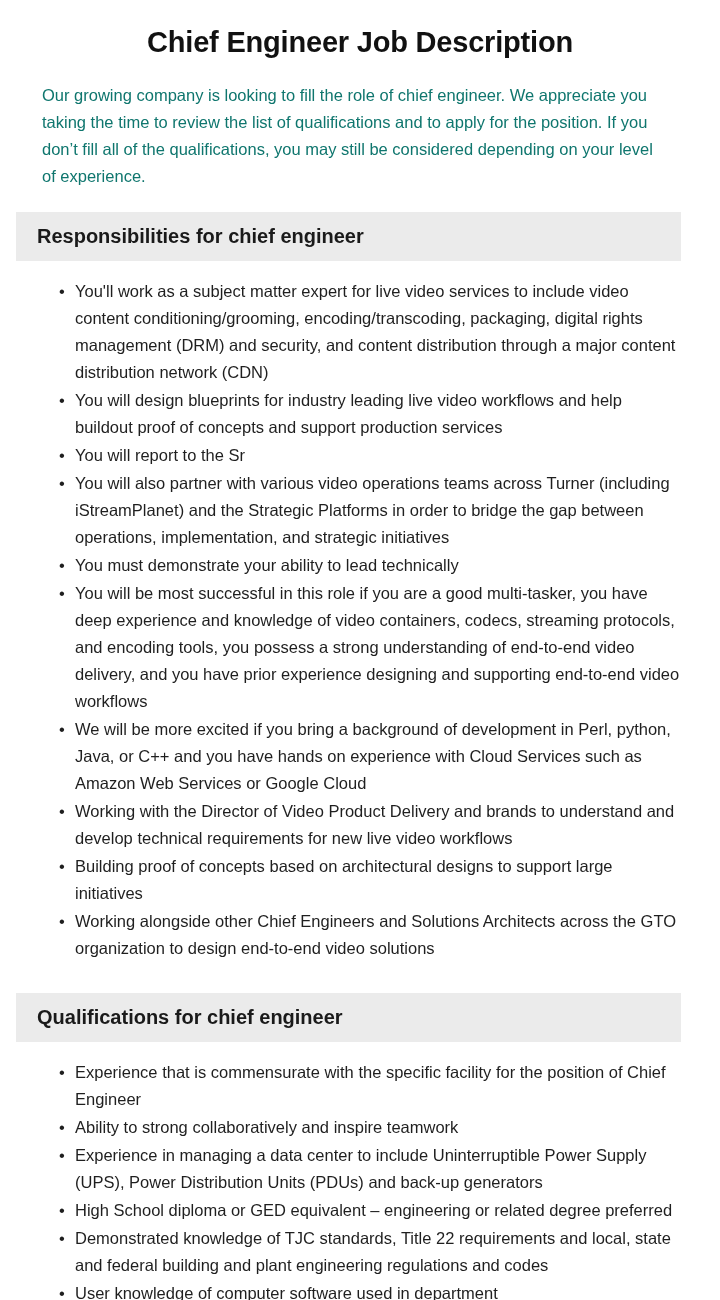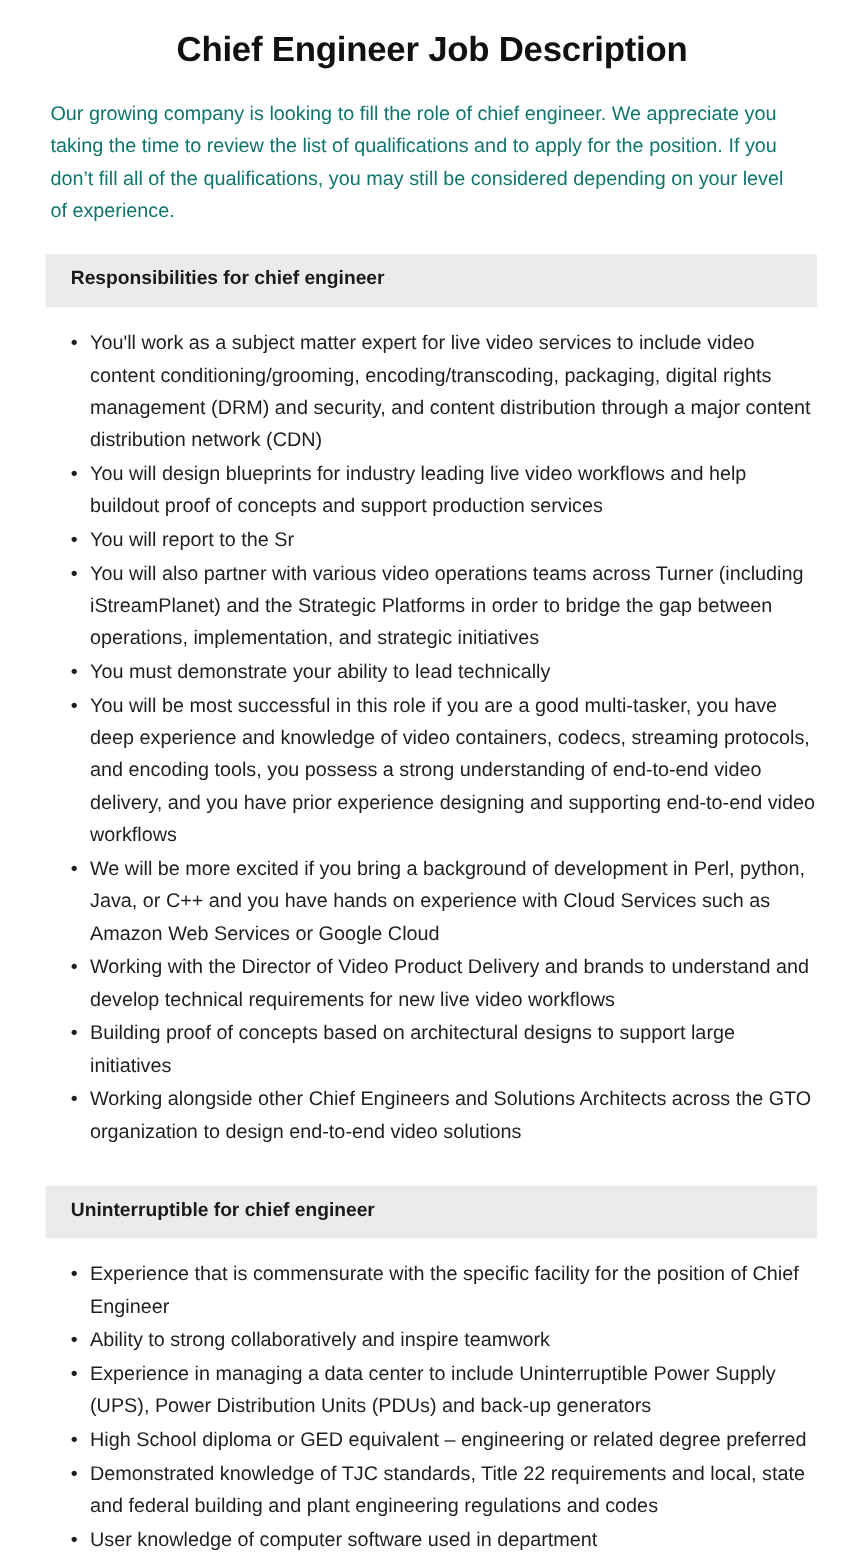--- a/index.html
+++ b/index.html
@@ -42,23 +42,23 @@
     max-width: 672px;
     box-sizing: border-box;
   }
 
   .section {
     margin-top: 22px;
   }
 
   .section-header {
     background: #ebebeb;
-    margin: 0 23px 0 22px;
+    margin: 0 23px 0 0;
     padding: 11px 0 12px 21px;
-    font-size: 16px;
+    font-size: 20px;
     font-weight: bold;
     color: #1a1a1a;
     line-height: 1.3;
     box-sizing: border-box;
   }
 
   ul.bullets {
     list-style: none;
     margin: 0;
     padding: 17px 23px 0 0;
@@ -109,21 +109,21 @@
         <li><span class="bullet-dot">•</span><span>You must demonstrate your ability to lead technically</span></li>
         <li><span class="bullet-dot">•</span><span>You will be most successful in this role if you are a good multi-tasker, you have deep experience and knowledge of video containers, codecs, streaming protocols, and encoding tools, you possess a strong understanding of end-to-end video delivery, and you have prior experience designing and supporting end-to-end video workflows</span></li>
         <li><span class="bullet-dot">•</span><span>We will be more excited if you bring a background of development in Perl, python, Java, or C++ and you have hands on experience with Cloud Services such as Amazon Web Services or Google Cloud</span></li>
         <li><span class="bullet-dot">•</span><span>Working with the Director of Video Product Delivery and brands to understand and develop technical requirements for new live video workflows</span></li>
         <li><span class="bullet-dot">•</span><span>Building proof of concepts based on architectural designs to support large initiatives</span></li>
         <li><span class="bullet-dot">•</span><span>Working alongside other Chief Engineers and Solutions Architects across the GTO organization to design end-to-end video solutions</span></li>
       </ul>
   </div>
 
   <div class="section section-qualifications">
-    <div class="section-header">Uninterruptible for chief engineer</div>
+    <div class="section-header">Qualifications for chief engineer</div>
     <ul class="bullets" id="list-qualifications">
         <li><span class="bullet-dot">•</span><span>Experience that is commensurate with the specific facility for the position of Chief Engineer</span></li>
         <li><span class="bullet-dot">•</span><span>Ability to strong collaboratively and inspire teamwork</span></li>
         <li><span class="bullet-dot">•</span><span>Experience in managing a data center to include Uninterruptible Power Supply (UPS), Power Distribution Units (PDUs) and back-up generators</span></li>
         <li><span class="bullet-dot">•</span><span>High School diploma or GED equivalent – engineering or related degree preferred</span></li>
         <li><span class="bullet-dot">•</span><span>Demonstrated knowledge of TJC standards, Title 22 requirements and local, state and federal building and plant engineering regulations and codes</span></li>
         <li><span class="bullet-dot">•</span><span>User knowledge of computer software used in department</span></li>
       </ul>
   </div>
 

